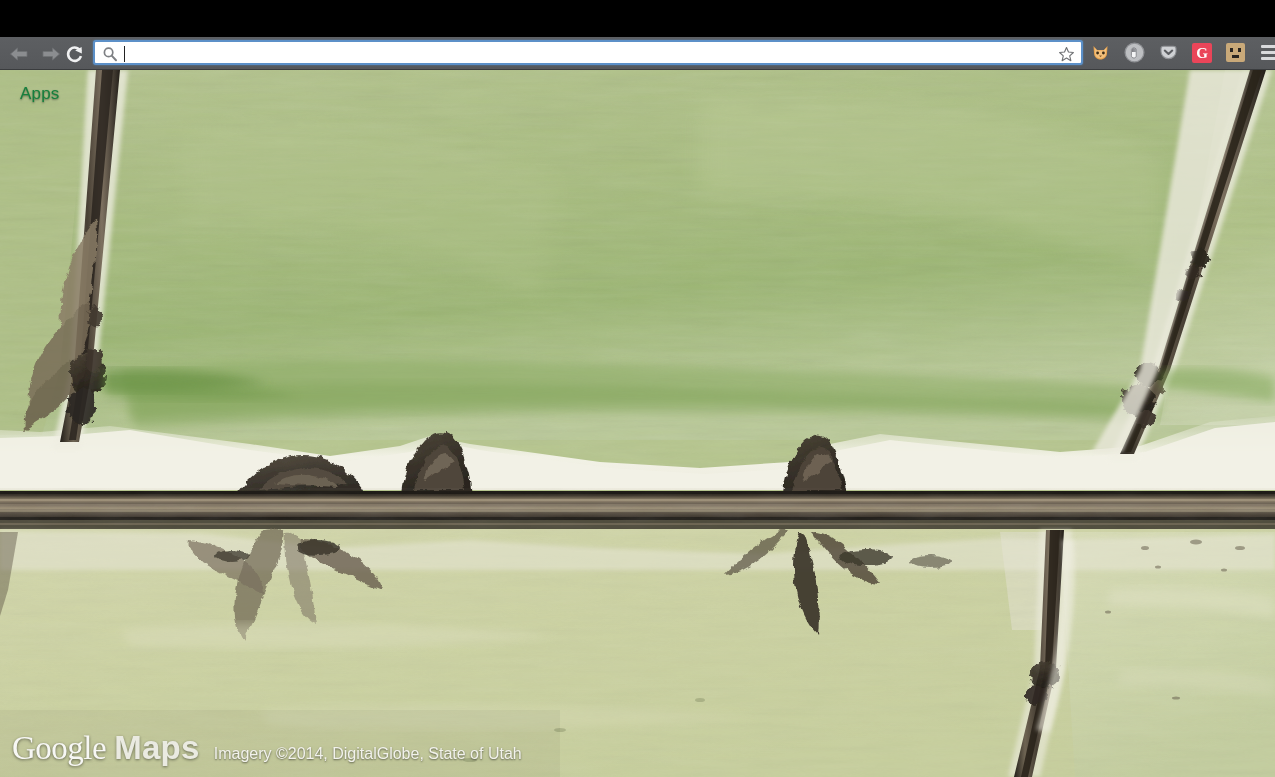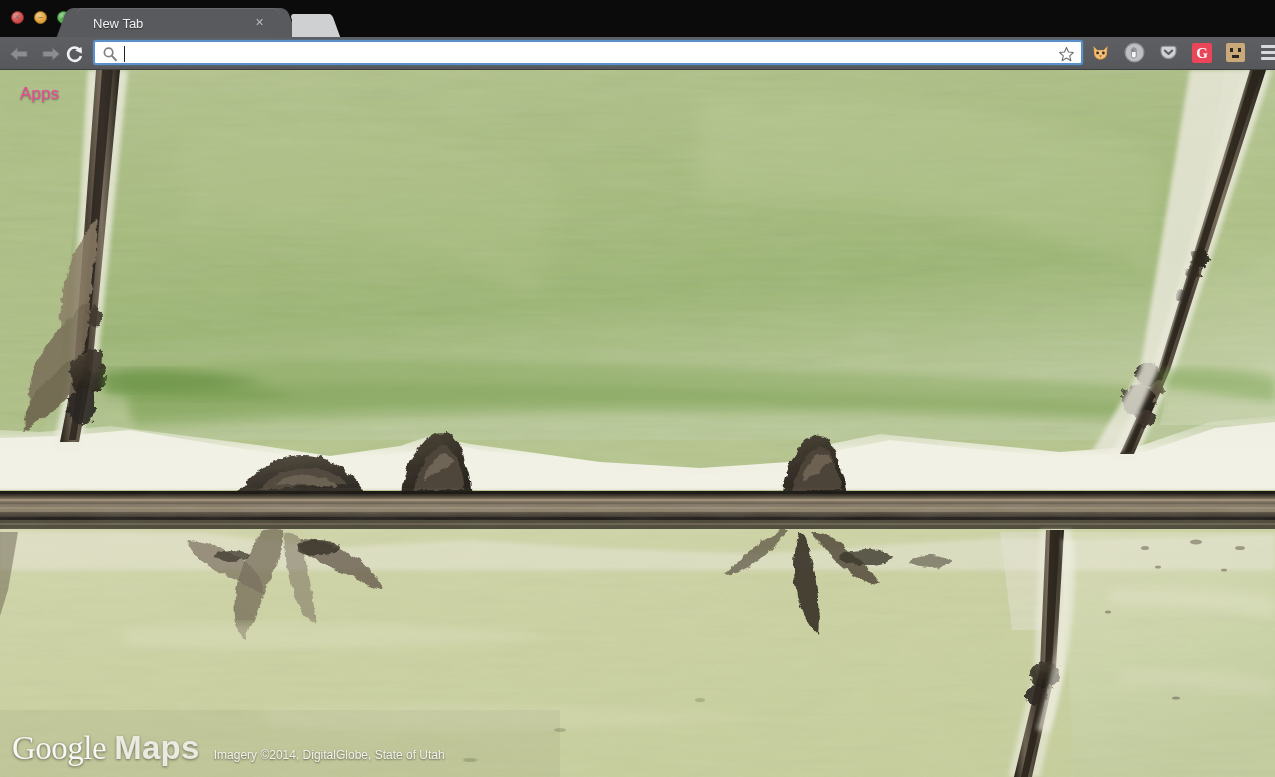--- a/index.html
+++ b/index.html
@@ -134,21 +134,21 @@
   
   .map{
     position:absolute; left:0; top:70px; width:1275px; height:707px;
     overflow:hidden; background:#b6c68d;
   }
   .map svg{ position:absolute; left:0; top:0; }
 
   
   .apps-label{
     position:absolute; left:20px; top:84px; z-index:30;
-    font-size:17px; color:#ec4899;
+    font-size:17px; color:#15803d;
     text-shadow:0 1px 2px rgba(0,0,0,.45);
     letter-spacing:.2px;
   }
 
   
   .gm-attrib{
     position:absolute; left:12px; bottom:12px; z-index:30;
     display:flex; align-items:baseline; gap:8px;
   }
   .gm-logo{
@@ -156,21 +156,21 @@
     font-size:33px; line-height:33px; color:#f7f7f4;
     text-shadow:0 1px 3px rgba(0,0,0,.55);
     letter-spacing:-.5px;
   }
   .gm-maps{
     font-size:33px; line-height:25px; color:#eeeee8;
     text-shadow:0 1px 3px rgba(0,0,0,.5);
     font-weight:700; letter-spacing:.3px; opacity:.92;
   }
   .gm-imagery{
-    font-size:12px; color:#f2f2ec; margin-left:6px;
+    font-size:16px; color:#f2f2ec; margin-left:6px;
     text-shadow:0 1px 2px rgba(0,0,0,.55);
   }
 
   .locbox{
     position:absolute; right:14px; bottom:20px; z-index:30;
     display:flex; align-items:center; gap:12px;
   }
   .loctext{ text-align:right; }
   .loc-city{
     font-size:17px; color:#f4f4ee; line-height:20px;
@@ -473,42 +473,20 @@
 
   <div class="apps-label">Apps</div>
 
   <div class="gm-attrib">
     <span class="gm-logo">Google</span>
     <span class="gm-maps">Maps</span>
     <span class="gm-imagery">Imagery ©2014, DigitalGlobe, State of Utah</span>
   </div>
 
 
-  <div class="titlebar">
-    <div class="traffic">
-      <span class="light red">
-        <span class="glyph">×</span>
-      </span>
-      <span class="light yellow">
-        <span class="glyph">–</span>
-      </span>
-      <span class="light green">
-        <span class="glyph">↗</span>
-      </span>
-    </div>
-
-    <div class="tab-skew-l"></div>
-    <div class="tab-skew-r"></div>
-    <div class="tab"></div>
-    <div class="tab-title">New Tab</div>
-    <div class="tab-close">×</div>
-
-    <div class="newtab-stub"></div>
-    <div class="newtab-stub2"></div>
-  </div>
 
   <div class="toolbar">
     <div class="nav-btn nav-back">
       <svg width="20" height="16" viewBox="0 0 20 16">
         <path d="M8.5,2 L8.5,5.5 L18,5.5 L18,10.5 L8.5,10.5 L8.5,14 L1.5,8 Z" fill="#8b8d90" stroke="#6f7174" stroke-width="0.8" stroke-linejoin="round"></path>
       </svg>
     </div>
     <div class="nav-btn nav-fwd">
       <svg width="20" height="16" viewBox="0 0 20 16">
         <path d="M11.5,2 L11.5,5.5 L2,5.5 L2,10.5 L11.5,10.5 L11.5,14 L18.5,8 Z" fill="#8b8d90" stroke="#6f7174" stroke-width="0.8" stroke-linejoin="round"></path>

